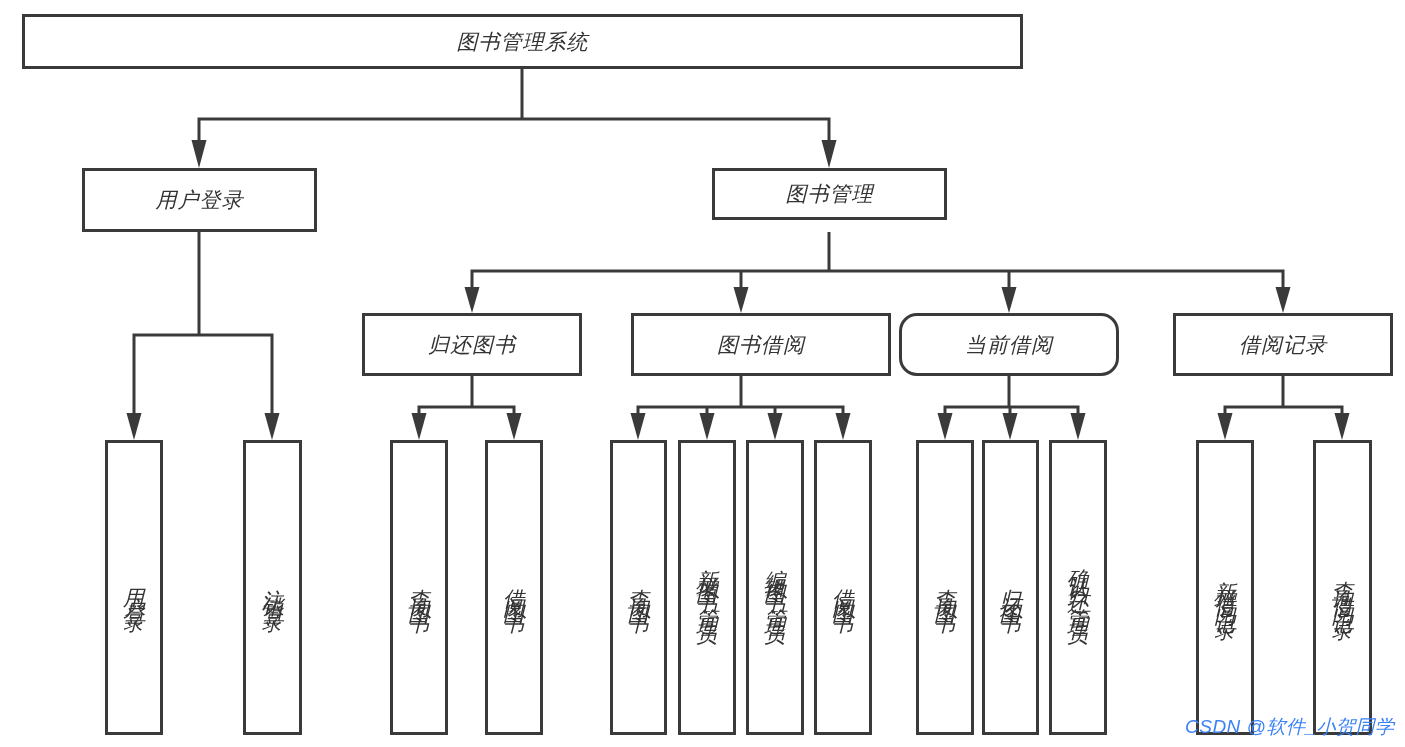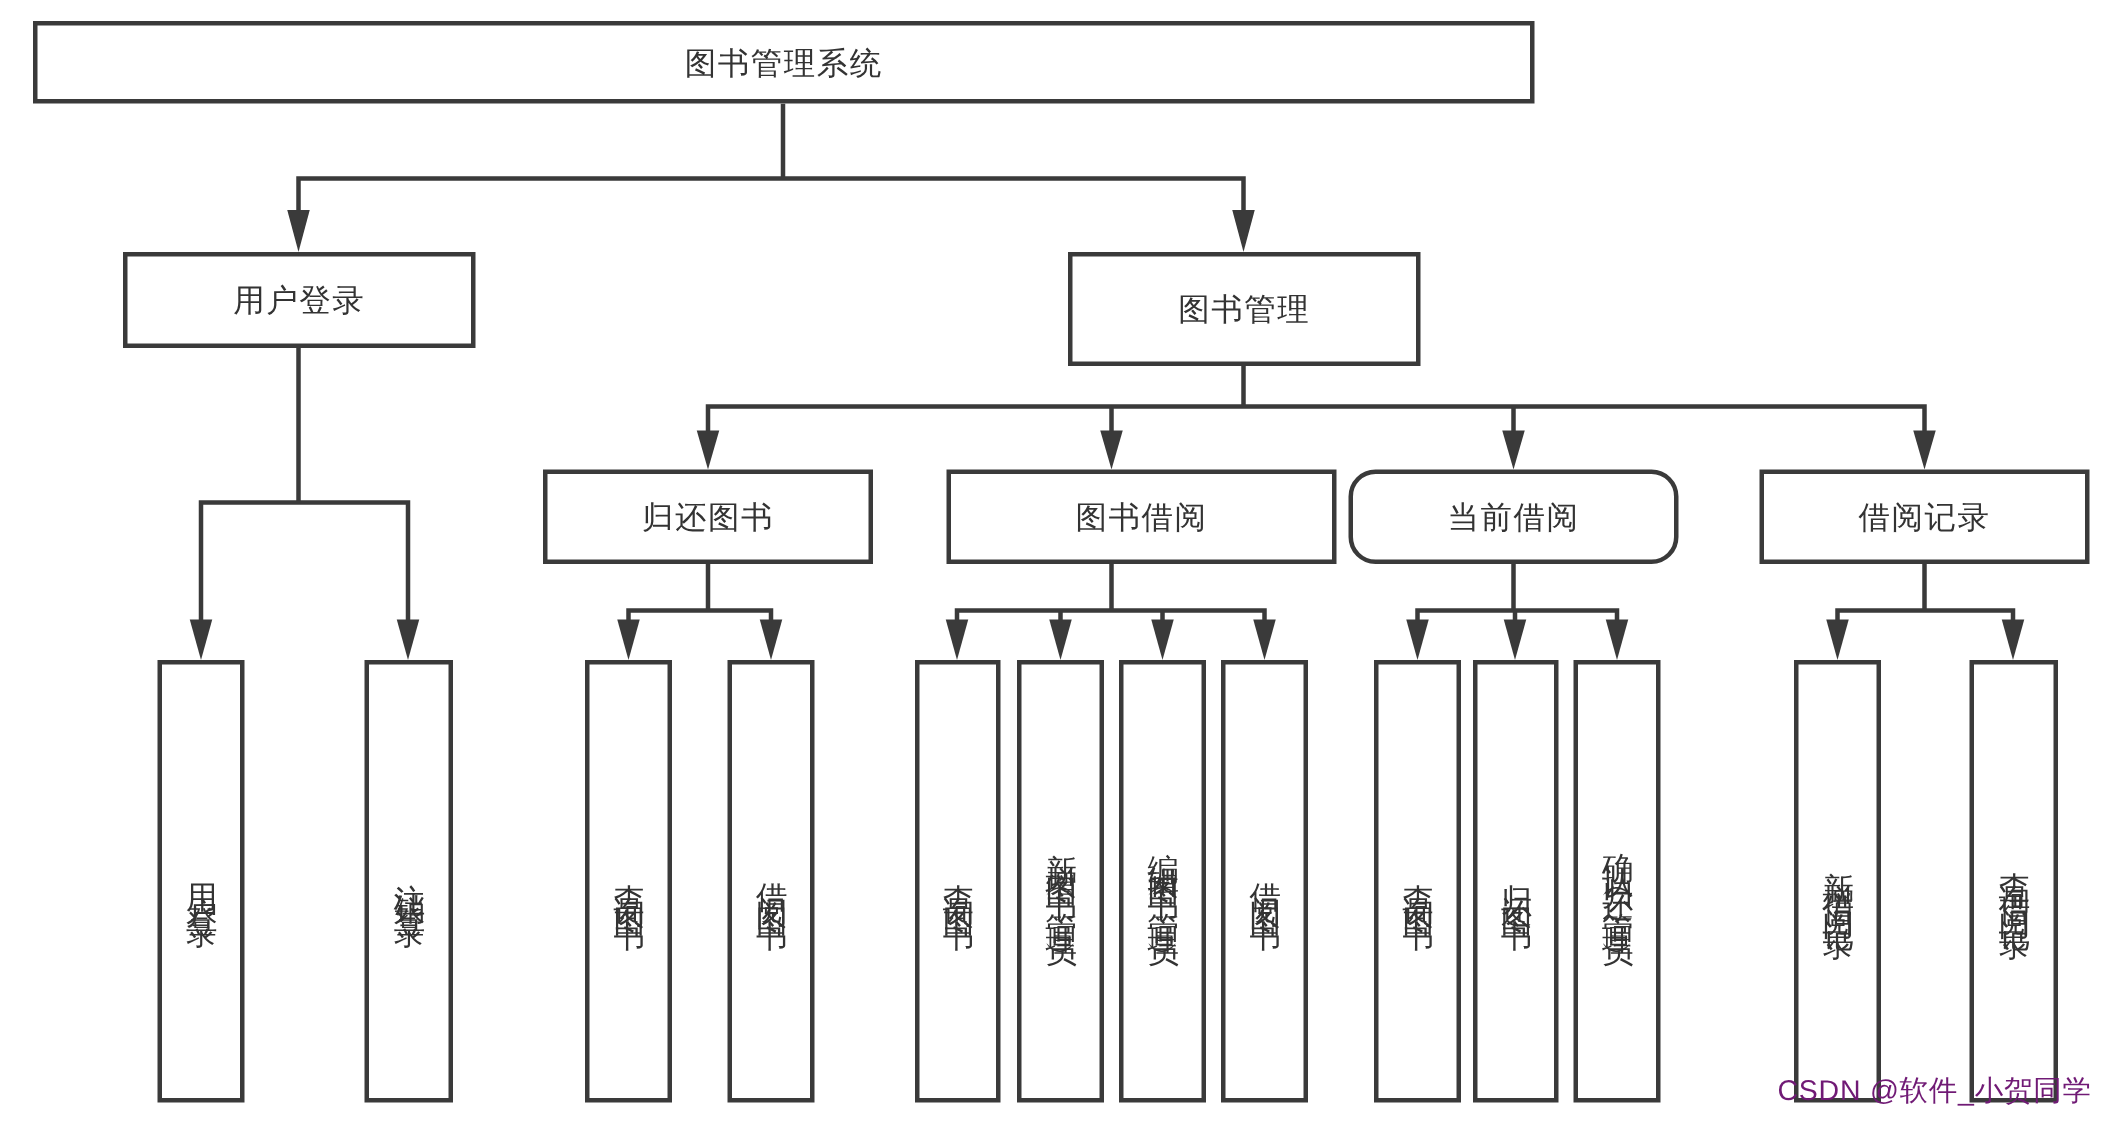--- a/index.html
+++ b/index.html
@@ -8,20 +8,21 @@
     background: #ffffff;
   }
   #canvas {
     position: relative;
     width: 1405px;
     height: 747px;
     background: #ffffff;
     font-family: "Liberation Sans", sans-serif;
     color: #333333;
     overflow: hidden;
+    font-style: italic;
   }
   #connectors {
     position: absolute;
     left: 0; top: 0;
     width: 1405px;
     height: 747px;
   }
   .node {
     position: absolute;
     box-sizing: border-box;
@@ -40,21 +41,21 @@
     writing-mode: vertical-rl;
     text-orientation: mixed;
     font-size: 21px;
     letter-spacing: 8px;
     line-height: 1;
   }
   
   .n-root      { left: 22px;   top: 14px;  width: 1001px; height: 55px; }
   
   .n-login     { left: 82px;   top: 168px; width: 235px;  height: 64px; }
-  .n-mgmt      { left: 712px;  top: 168px; width: 235px;  height: 76px; }
+  .n-mgmt      { left: 712px;  top: 168px; width: 235px;  height: 52px; }
   
   .n-newbook   { left: 362px;  top: 313px; width: 220px;  height: 63px; }
   .n-borrow    { left: 631px;  top: 313px; width: 260px;  height: 63px; }
   .n-current   { left: 899px;  top: 313px; width: 220px;  height: 63px; border-radius: 18px; }
   .n-records   { left: 1173px; top: 313px; width: 220px;  height: 63px; }
   
   .leaf { top: 440px; height: 295px; }
   .l-1a { left: 105px;  width: 58px; }
   .l-1b { left: 243px;  width: 59px; }
   .l-2a { left: 390px;  width: 58px; }
@@ -67,21 +68,21 @@
   .l-4b { left: 982px;  width: 57px; }
   .l-4c { left: 1049px; width: 58px; }
   .l-5a { left: 1196px; width: 58px; }
   .l-5b { left: 1313px; width: 59px; }
   #watermark {
     position: absolute;
     left: 1185px;
     top: 714px;
     font-size: 19px;
     letter-spacing: 0.5px;
-    color: #701a75;
+    color: #3b82f6;
     white-space: nowrap;
   }
 </style>
 </head>
 <body>
 
 <div id="canvas">
 
   <svg id="connectors" viewBox="0 0 1405 747" xmlns="http://www.w3.org/2000/svg">
     <g stroke="#3a3a3a" stroke-width="3" fill="none">

